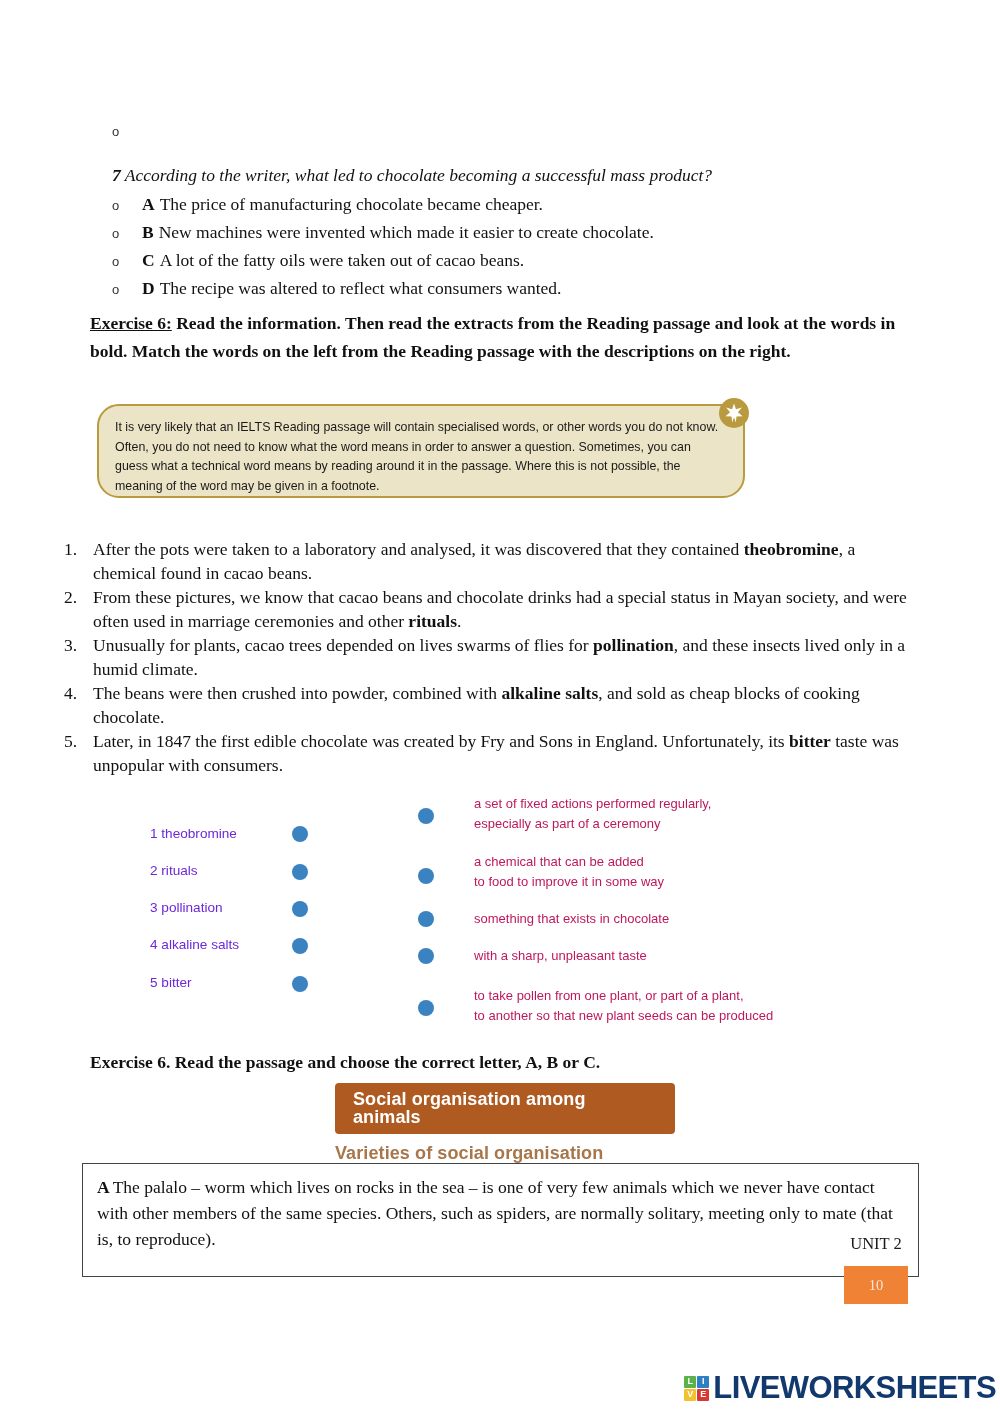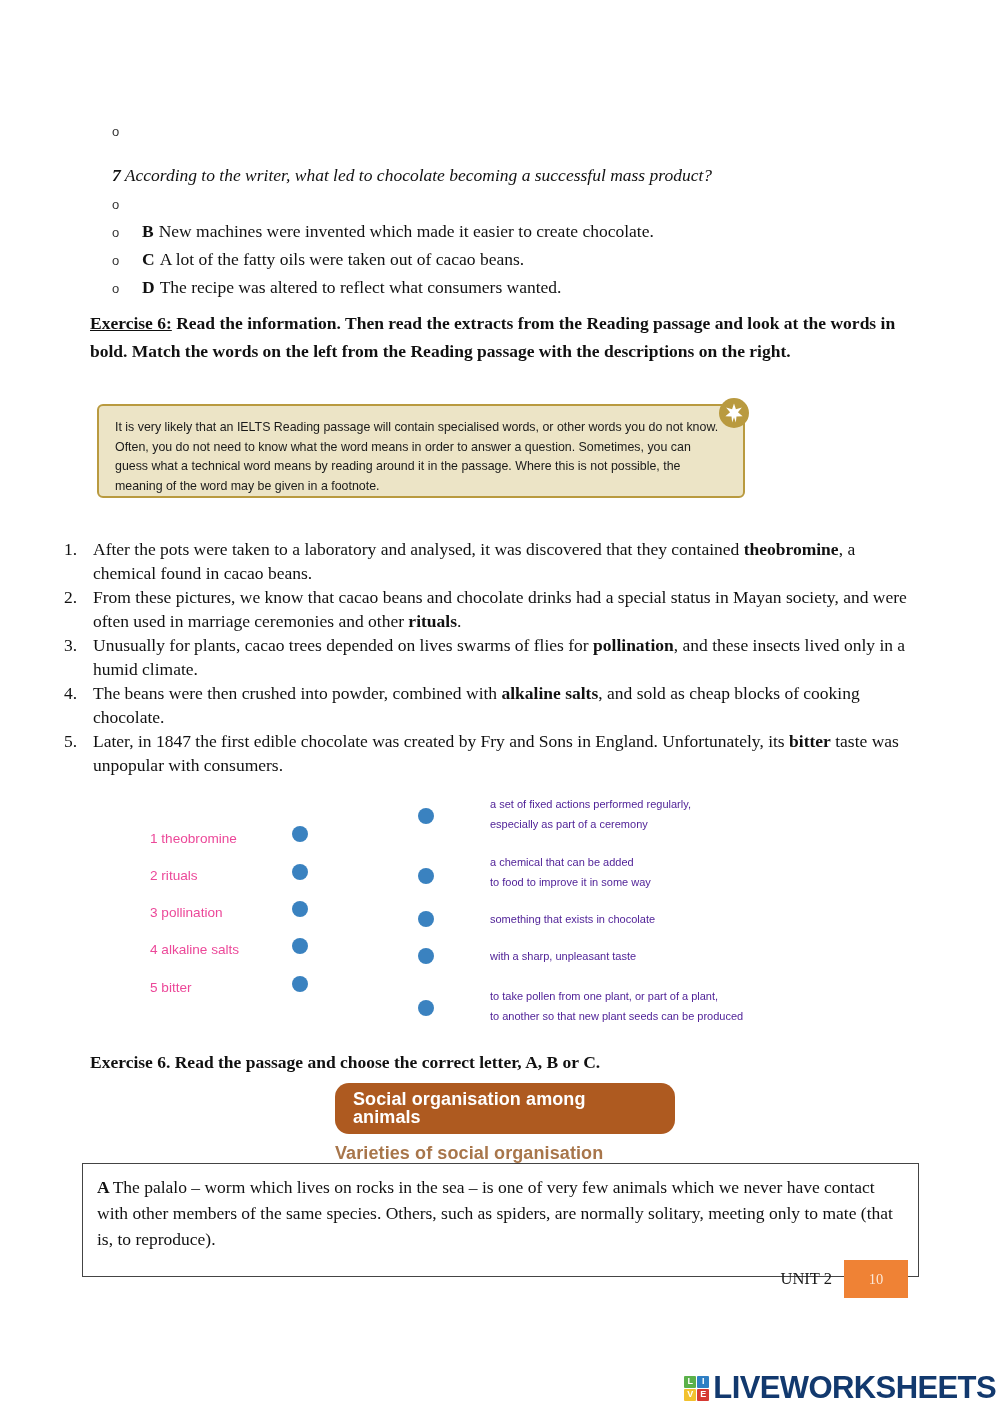--- a/index.html
+++ b/index.html
@@ -84,21 +84,21 @@
   }
   .tipbox {
     position: absolute;
     left: 0;
     top: 6px;
     width: 648px;
     height: 94px;
     box-sizing: border-box;
     background: #ece4c6;
     border: 2px solid #b99a3f;
-    border-radius: 6px;
+    border-radius: 22px;
     padding: 12px 16px 10px 16px;
     font-family: "Liberation Sans", sans-serif;
     font-size: 12.4px;
     line-height: 19.5px;
     color: #1a1a1a;
   }
   .tip-star {
     position: absolute;
     right: 0px;
     top: 0px;
@@ -150,23 +150,23 @@
     left: 0;
     top: 0;
     width: 175px;
   }
   .ml-row {
     position: absolute;
     left: 0;
     width: 175px;
     height: 20px;
     font-size: 13.6px;
-    color: #ec4899;
-    display: flex;
-    align-items: flex-end;
+    color: #6d28d9;
+    display: flex;
+    align-items: flex-start;
   }
   .dot {
     width: 16px;
     height: 16px;
     border-radius: 50%;
     background: #3a82c0;
     display: inline-block;
   }
   .ml-dot {
     position: absolute;
@@ -181,25 +181,25 @@
     width: 450px;
   }
   .mr-dot {
     position: absolute;
     left: 0;
     width: 16px;
     height: 16px;
   }
   .mr-text {
     position: absolute;
-    left: 72px;
+    left: 56px;
     width: 400px;
-    font-size: 11px;
+    font-size: 13px;
     line-height: 20px;
-    color: #4c1d95;
+    color: #be185d;
   }
 
   
   .ex6b {
     position: absolute;
     left: 90px;
     top: 1052px;
     font-size: 17.5px;
     font-weight: bold;
   }
@@ -211,21 +211,21 @@
   }
   .banner-pill {
     display: inline-block;
     background: #ae5a20;
     color: #ffffff;
     font-family: "Liberation Sans", sans-serif;
     font-weight: bold;
     font-size: 18px;
     line-height: 1;
     padding: 7px 18px 8px 18px;
-    border-radius: 14px;
+    border-radius: 4px;
     letter-spacing: 0.1px;
   }
   .banner-sub {
     margin-top: 9px;
     color: #a8764b;
     font-family: "Liberation Sans", sans-serif;
     font-weight: bold;
     font-size: 18px;
     letter-spacing: 0.1px;
   }
@@ -241,24 +241,25 @@
     padding: 10px 14px 24px 14px;
     font-size: 17.5px;
     line-height: 26px;
   }
   .passage-box .plabel { font-weight: bold; margin-right: 3px; }
 
   
   .unit-footer {
     position: absolute;
     right: 92px;
-    top: 1260px;
+    top: 1234px;
     display: flex;
     align-items: center;
     gap: 12px;
+    flex-direction: column;
   }
   .unit-label {
     font-size: 16.5px;
     color: #1a1a1a;
   }
   .page-badge {
     width: 64px;
     height: 38px;
     background: #ef8235;
     color: #fbe8d8;
@@ -310,20 +311,21 @@
     <div class="mcq-row">
       <span class="bullet-o">o</span>
     </div>
 
     <div class="q-stem">
       <span class="qnum">7</span><span>According to the writer, what led to chocolate becoming a successful mass product?</span>
     </div>
 
     <div class="mcq-row">
       <span class="bullet-o">o</span>
+      <span><span class="opt-letter">A</span><span>The price of manufacturing chocolate became cheaper.</span></span>
     </div>
     <div class="mcq-row">
       <span class="bullet-o">o</span>
       <span><span class="opt-letter">B</span><span>New machines were invented which made it easier to create chocolate.</span></span>
     </div>
     <div class="mcq-row">
       <span class="bullet-o">o</span>
       <span><span class="opt-letter">C</span><span>A lot of the fatty oils were taken out of cacao beans.</span></span>
     </div>
     <div class="mcq-row">

